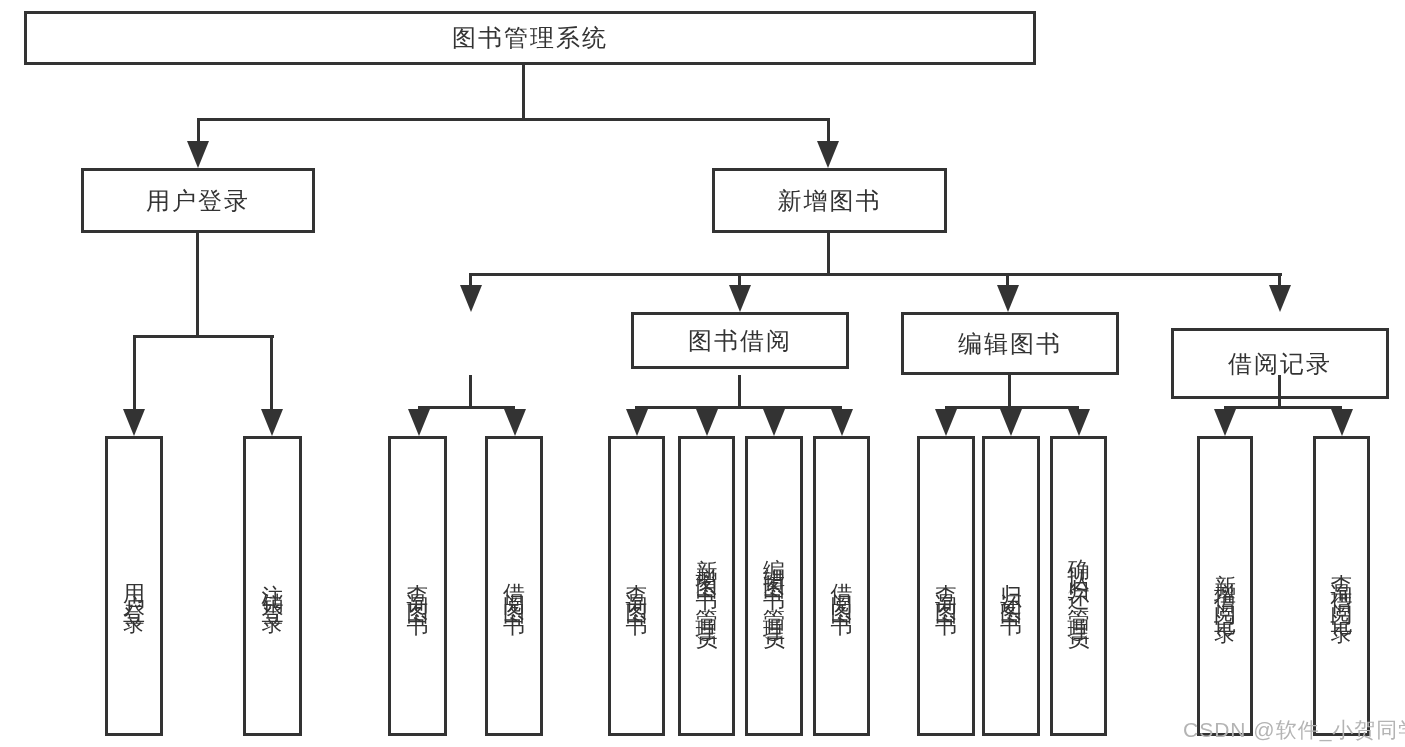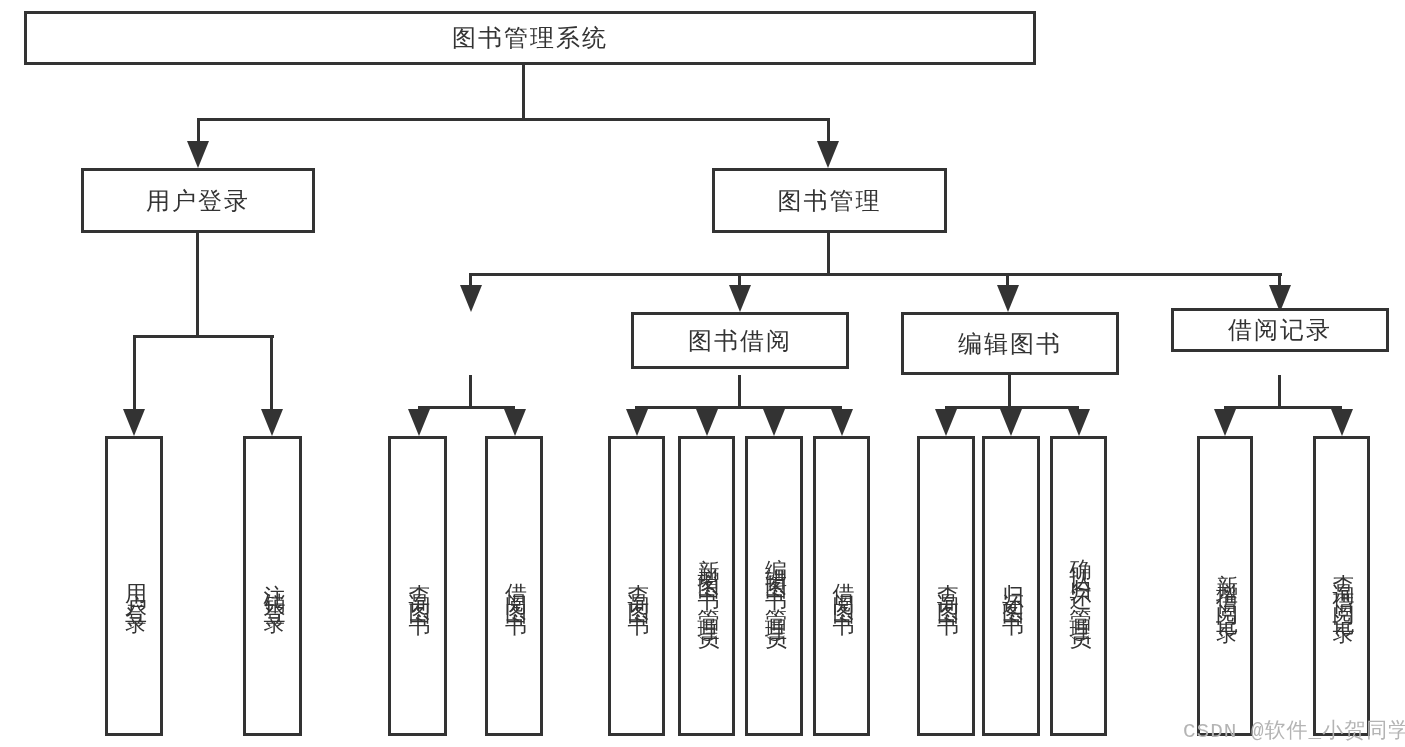--- a/index.html
+++ b/index.html
@@ -3,21 +3,21 @@
 <meta charset="utf-8">
 <style>
   * { margin: 0; padding: 0; box-sizing: border-box; }
   html, body { background: #ffffff; }
   #canvas {
     position: relative;
     width: 1405px;
     height: 747px;
     background: #ffffff;
     overflow: hidden;
-    font-family: Liberation Mono, monospace;
+    font-family: Liberation Sans, sans-serif;
     color: #333333;
   }
   .box {
     position: absolute;
     border: 3px solid #333333;
     background: #ffffff;
     display: flex;
     align-items: center;
     justify-content: center;
   }
@@ -57,21 +57,21 @@
   <div class="box hbox" style="left:24px; top:11px; width:1012px; height:54px;">图书管理系统</div>
 
   <div class="vline" style="left:522px; top:65px; height:53px;"></div>
   <div class="hline" style="left:197px; top:118px; width:633px;"></div>
   <div class="vline" style="left:197px; top:118px; height:26px;"></div>
   <div class="vline" style="left:827px; top:118px; height:26px;"></div>
   <div class="arrowhead" style="left:187px; top:141px;"></div>
   <div class="arrowhead" style="left:817px; top:141px;"></div>
 
   <div class="box hbox" style="left:81px; top:168px; width:234px; height:65px;">用户登录</div>
-  <div class="box hbox" style="left:712px; top:168px; width:235px; height:65px;">图书管理</div>
+  <div class="box hbox" style="left:712px; top:168px; width:235px; height:65px;">新增图书</div>
 
   <div class="vline" style="left:196px; top:233px; height:102px;"></div>
   <div class="hline" style="left:133px; top:335px; width:141px;"></div>
   <div class="vline" style="left:133px; top:335px; height:74px;"></div>
   <div class="vline" style="left:270px; top:335px; height:74px;"></div>
   <div class="arrowhead" style="left:123px; top:409px;"></div>
   <div class="arrowhead" style="left:261px; top:409px;"></div>
 
   <div class="vline" style="left:827px; top:233px; height:40px;"></div>
   <div class="hline" style="left:469px; top:273px; width:813px;"></div>
@@ -79,21 +79,21 @@
   <div class="vline" style="left:738px; top:273px; height:14px;"></div>
   <div class="vline" style="left:1006px; top:273px; height:14px;"></div>
   <div class="vline" style="left:1278px; top:273px; height:14px;"></div>
   <div class="arrowhead" style="left:460px; top:285px;"></div>
   <div class="arrowhead" style="left:729px; top:285px;"></div>
   <div class="arrowhead" style="left:997px; top:285px;"></div>
   <div class="arrowhead" style="left:1269px; top:285px;"></div>
 
   <div class="box hbox" style="left:631px; top:312px; width:218px; height:57px;">图书借阅</div>
   <div class="box hbox" style="left:901px; top:312px; width:218px; height:63px;">编辑图书</div>
-  <div class="box hbox" style="left:1171px; top:308px; width:218px; height:44px;">借阅记录</div>
+  <div class="box hbox" style="left:1171px; top:328px; width:218px; height:71px;">借阅记录</div>
 
   <div class="vline" style="left:469px; top:375px; height:31px;"></div>
   <div class="hline" style="left:418px; top:406px; width:97px;"></div>
   <div class="arrowhead" style="left:408px; top:409px;"></div>
   <div class="arrowhead" style="left:504px; top:409px;"></div>
 
   <div class="vline" style="left:738px; top:375px; height:31px;"></div>
   <div class="hline" style="left:635px; top:406px; width:207px;"></div>
   <div class="arrowhead" style="left:626px; top:409px;"></div>
   <div class="arrowhead" style="left:696px; top:409px;"></div>

